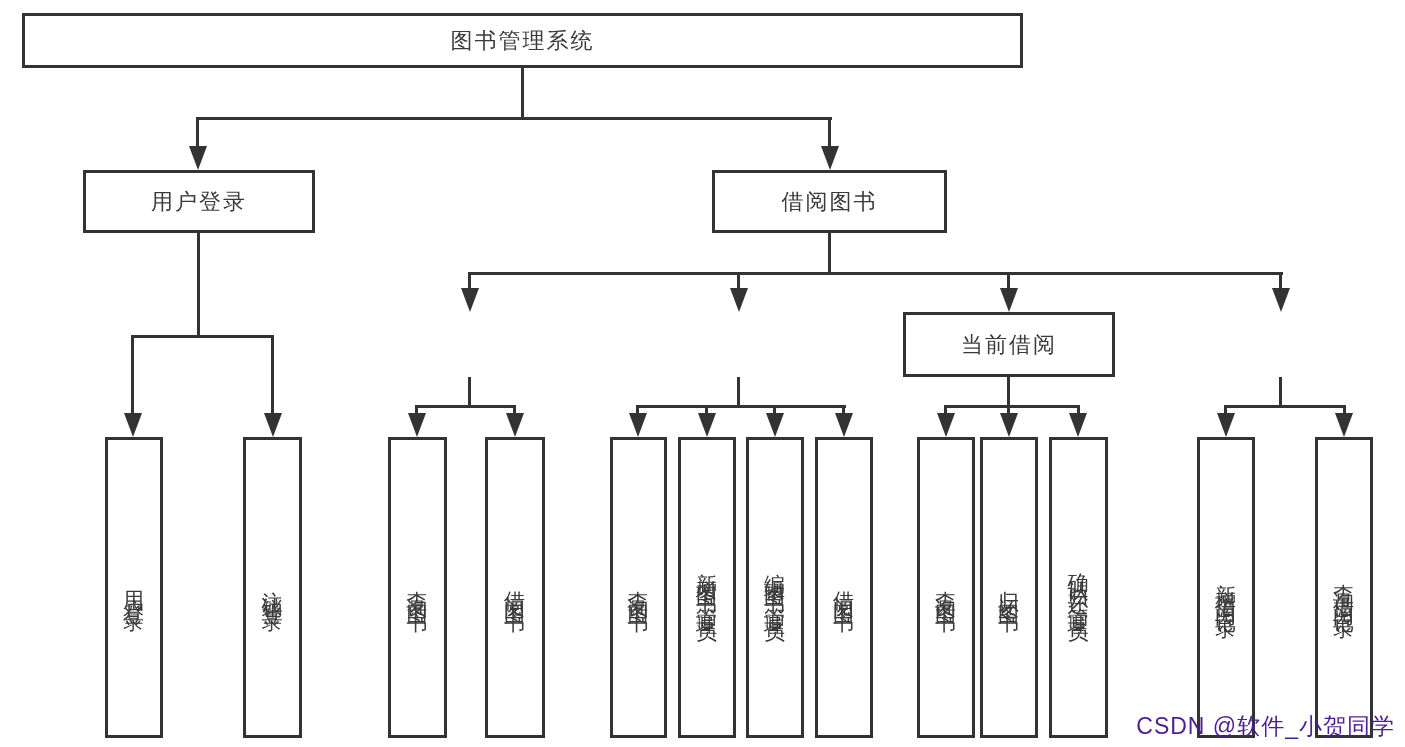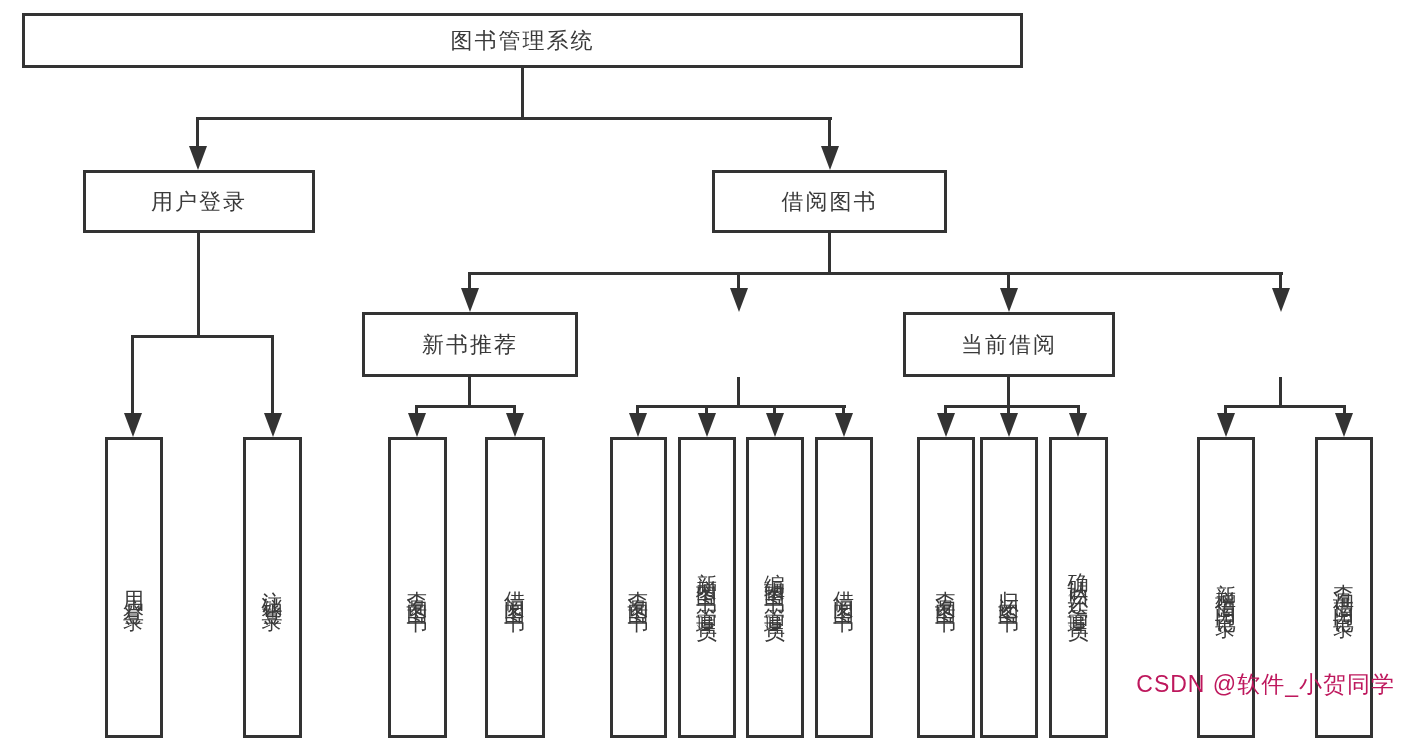--- a/index.html
+++ b/index.html
@@ -51,25 +51,25 @@
     position: absolute;
     width: 0;
     height: 0;
     border-left: 9px solid transparent;
     border-right: 9px solid transparent;
     border-top: 24px solid #333333;
     z-index: 1;
   }
   .watermark {
     position: absolute;
-    top: 669px;
+    top: 711px;
     right: 10px;
     font-size: 23px;
     letter-spacing: 1px;
-    color: #be185d;
+    color: #4c1d95;
     z-index: 4;
     white-space: nowrap;
   }
 </style>
 </head>
 <body>
 
 <div id="canvas">
 
   <div class="box hbox" style="left:22px; top:13px; width:1001px; height:55px;">
@@ -77,23 +77,20 @@
   </div>
 
   <div class="box hbox" style="left:83px; top:170px; width:232px; height:63px;">
     <span>用户登录</span>
   </div>
 
   <div class="box hbox" style="left:712px; top:170px; width:235px; height:63px;">
     <span>借阅图书</span>
   </div>
 
-  <div class="box hbox" style="left:362px; top:312px; width:216px; height:65px;">
-    <span>新书推荐</span>
-  </div>
 
 
   <div class="box hbox" style="left:903px; top:312px; width:212px; height:65px;">
     <span>当前借阅</span>
   </div>
 
 
   <div class="box leaf" style="left:105px; top:437px; width:58px; height:301px;">
     <span>用户登录</span>
   </div>

